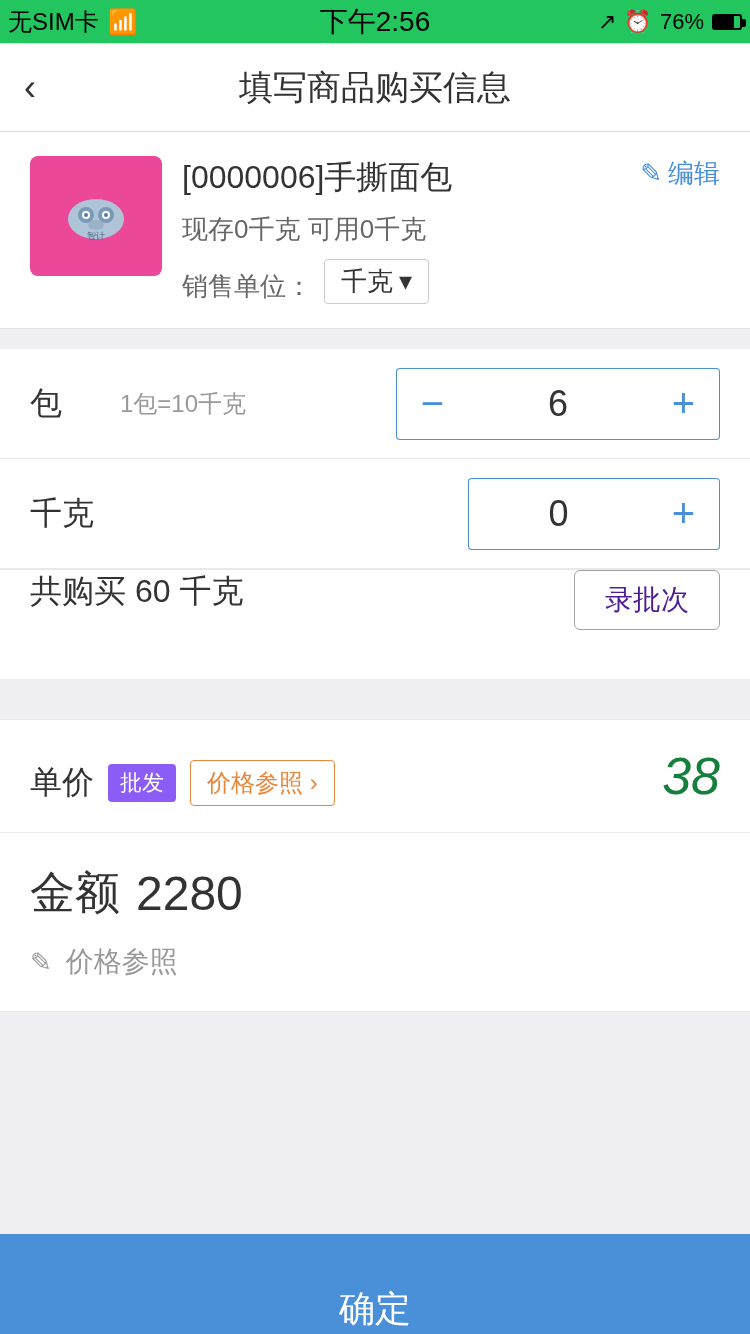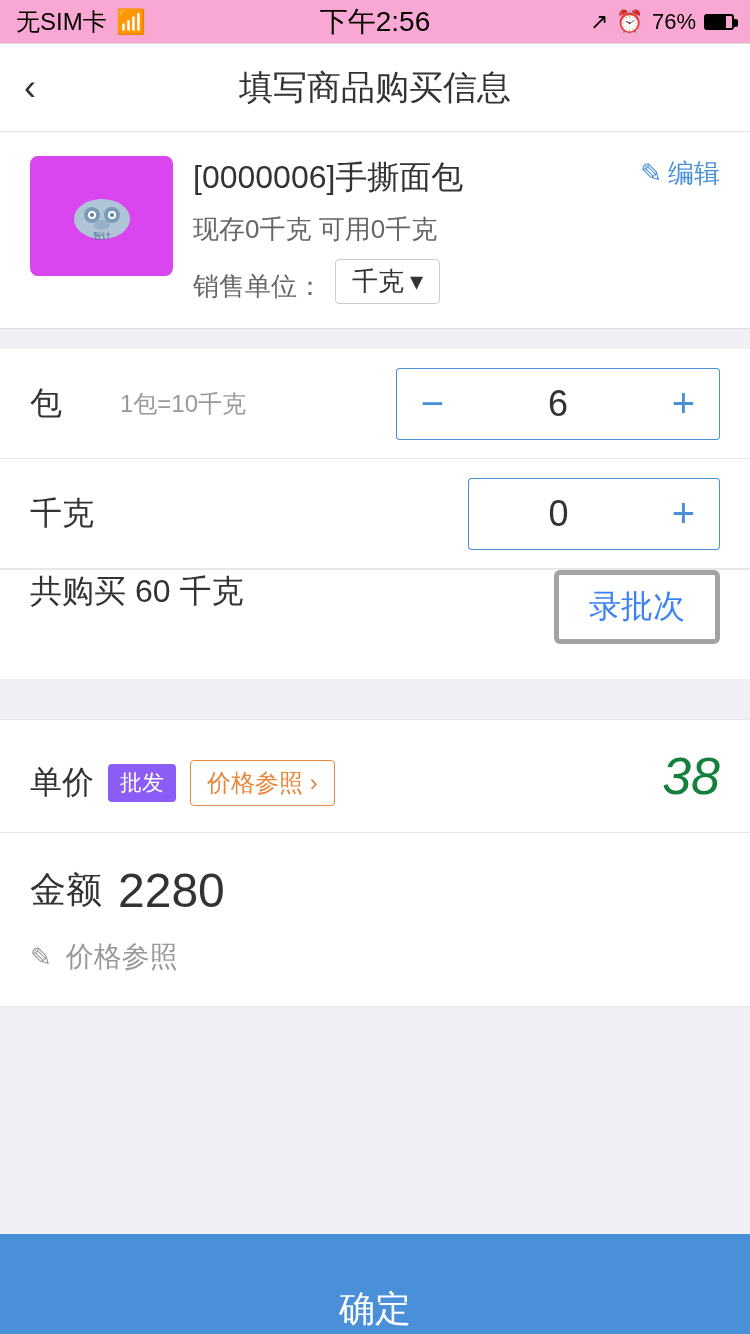--- a/index.html
+++ b/index.html
@@ -10,25 +10,25 @@
       font-family: -apple-system, "PingFang SC", "Helvetica Neue", sans-serif;
       background: #efeff4;
       font-size: 28px;
       color: #333;
     }
 
     
     .status-bar {
       width: 750px;
       height: 44px;
-      background: #f9a8d4;
+      background: #22c55e;
       display: flex;
       align-items: center;
       justify-content: space-between;
-      padding: 0 16px;
+      padding: 0 8px;
       font-size: 24px;
       color: #000;
       border-bottom: 1px solid #ddd;
     }
     .status-left { display: flex; align-items: center; gap: 10px; }
     .status-center { font-size: 28px; font-weight: 500; position: absolute; left: 50%; transform: translateX(-50%); }
     .status-right { display: flex; align-items: center; gap: 8px; font-size: 22px; }
 
     
     .nav-bar {
@@ -57,23 +57,23 @@
     
     .product-card {
       background: #fff;
       padding: 24px 30px;
       display: flex;
       align-items: flex-start;
       gap: 20px;
       border-bottom: 1px solid #e0e0e0;
     }
     .product-image {
-      width: 143px;
+      width: 132px;
       height: 120px;
-      background: #d946ef;
+      background: #ec4899;
       border-radius: 8px;
       display: flex;
       align-items: center;
       justify-content: center;
       flex-shrink: 0;
     }
     .product-image-logo {
       width: 70px;
       height: 50px;
     }
@@ -182,25 +182,25 @@
       justify-content: space-between;
       padding: 0 30px;
       height: 110px;
       border-top: 1px solid #e8e8e8;
     }
     .total-text {
       font-size: 32px;
       color: #333;
     }
     .batch-btn {
-      border: 5px solid #a3a3a3;
+      border: 1px solid #a3a3a3;
       border-radius: 6px;
       padding: 10px 30px;
-      font-size: 32px;
-      color: #3b82f6;
+      font-size: 28px;
+      color: #4c1d95;
       background: #fff;
       cursor: pointer;
     }
 
     
     .price-section {
       background: #fff;
       margin-top: 20px;
       padding: 26px 30px;
       border-top: 1px solid #e8e8e8;
@@ -240,21 +240,21 @@
       background: #fff;
       padding: 30px;
       border-bottom: 1px solid #e8e8e8;
     }
     .amount-row {
       display: flex;
       align-items: center;
       gap: 16px;
       margin-bottom: 20px;
     }
-    .amount-label { font-size: 36px; color: #333; }
+    .amount-label { font-size: 45px; color: #333; }
     .amount-value { font-size: 48px; color: #333; font-weight: 500; }
     .remark-row {
       display: flex;
       align-items: center;
       gap: 14px;
     }
     .remark-icon {
       font-size: 26px;
       color: #999;
     }

